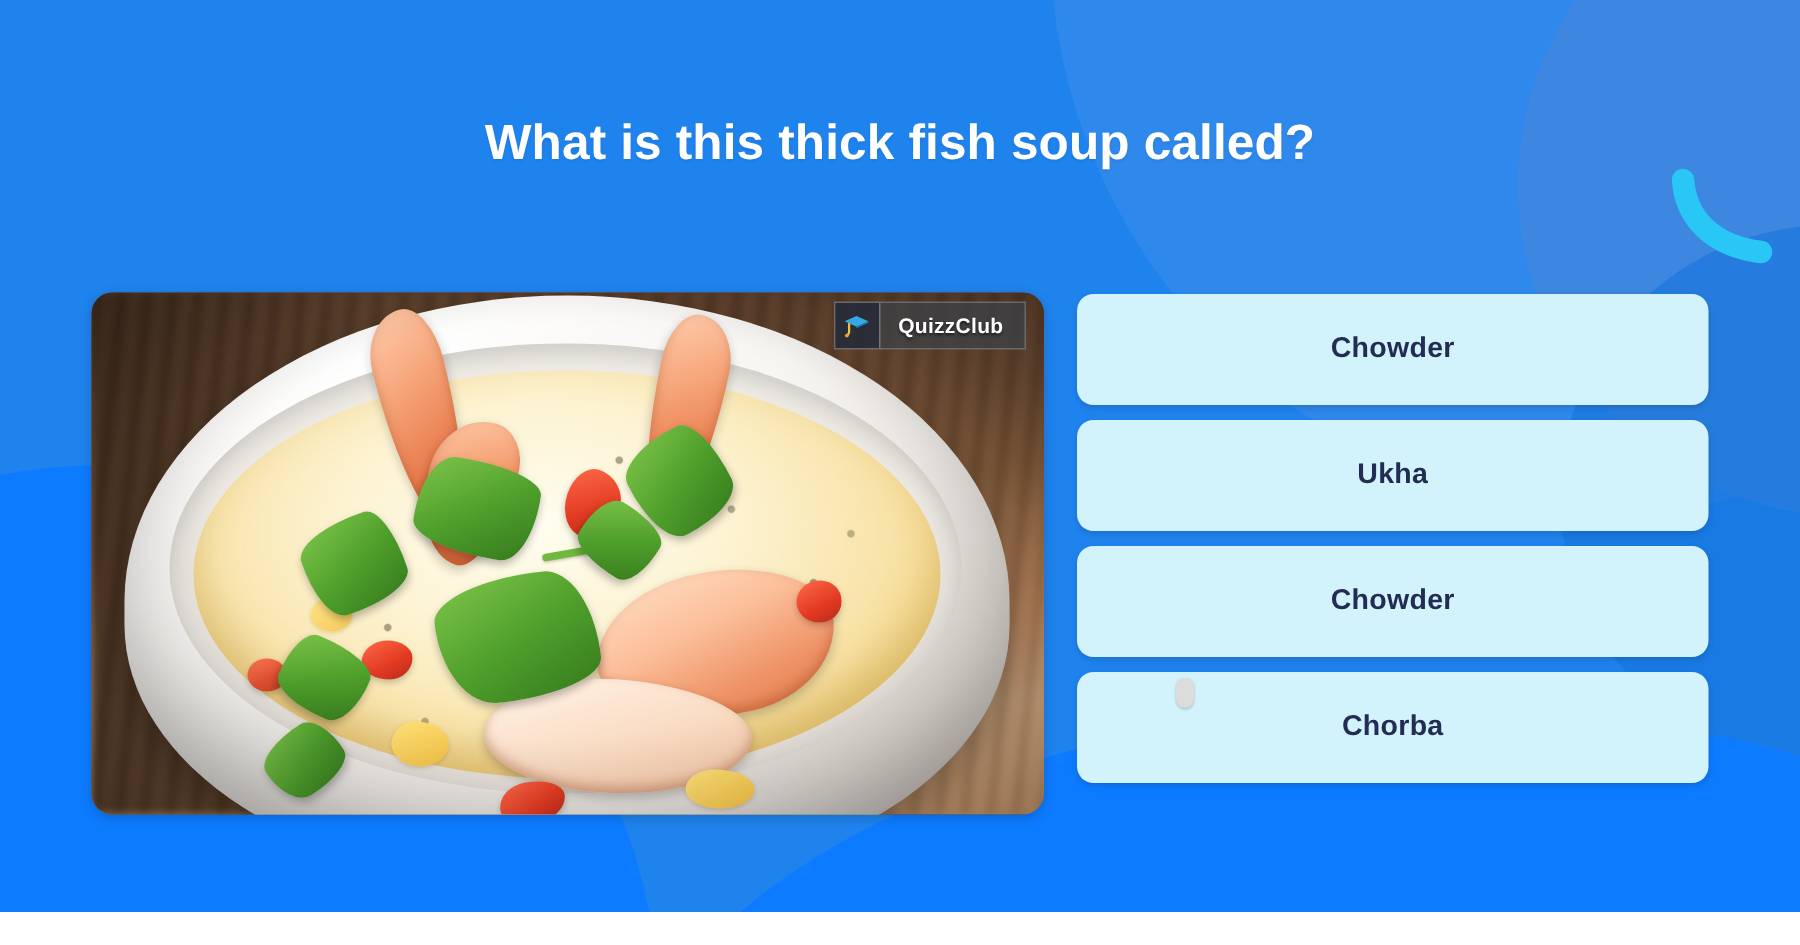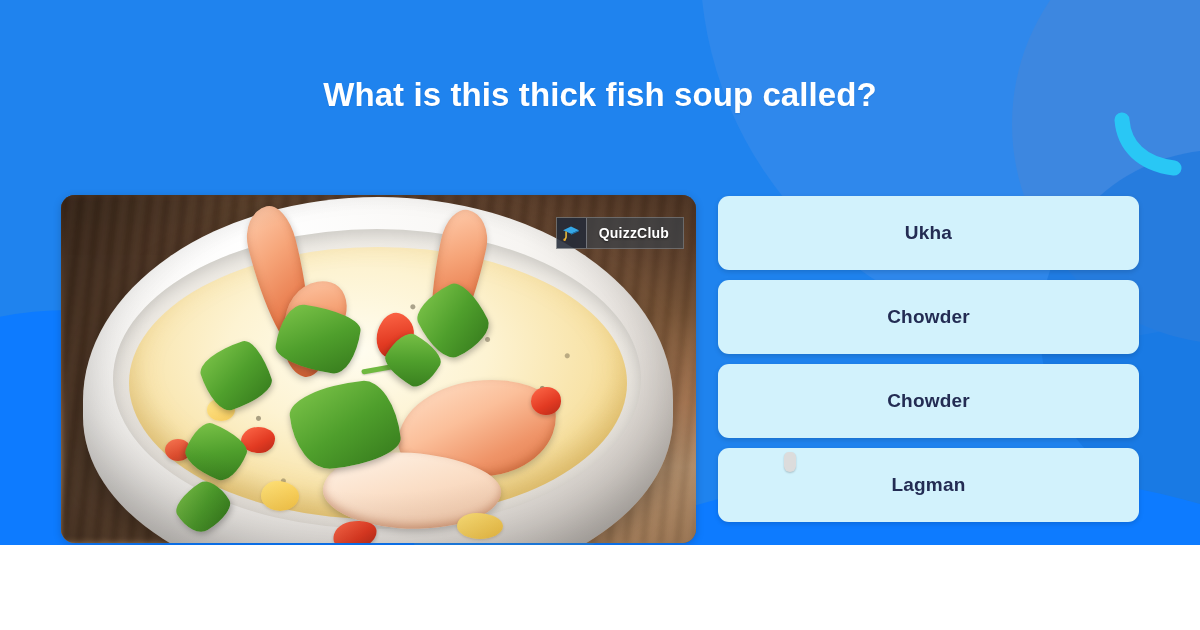--- a/index.html
+++ b/index.html
@@ -4,21 +4,21 @@
 <style>
   * { margin:0; padding:0; box-sizing:border-box; }
   html, body {
     width:1200px; height:630px;
     font-family:"Liberation Sans", sans-serif;
     overflow:hidden;
   }
 
   #stage {
     position:relative;
-    width:1200px; height:545px;
+    width:1200px; height:608px;
     background:#1f83ee;
     overflow:hidden;
   }
 
   
   .blob { position:absolute; border-radius:50%; pointer-events:none; }
 
   #blob-bottom-left {
     left:-300px; top:310px;
     width:740px; height:740px;
@@ -222,21 +222,21 @@
   }
 
   #photo-vignette {
     position:absolute; inset:0;
     background:radial-gradient(ellipse at 50% 45%, rgba(0,0,0,0) 52%, rgba(0,0,0,.22) 100%);
   }
 
   
   #watermark {
     position:absolute;
-    right:12px; top:22px;
+    right:12px; top:6px;
     display:flex; align-items:stretch;
     height:32px;
     background:rgba(60,66,74,.72);
     border:1px solid rgba(255,255,255,.22);
     justify-content:flex-end;
   }
   #watermark-logo {
     width:30px;
     display:flex; align-items:center; justify-content:center;
     background:rgba(22,30,48,.55);
@@ -344,21 +344,21 @@
           <path d="M6.6 11.1 L6.6 16.0 C8.6 17.6 15.4 17.6 17.4 16.0 L17.4 11.1 L12 13.6 Z" fill="#2f9ddc" opacity=".0"></path>
           <path d="M5.2 9.8 L5.2 16.6 C5.2 18.0 4.4 18.9 3.6 19.4 L5.0 20.6 C6.4 19.6 7.0 18.2 7.0 16.6 L7.0 10.6 Z" fill="#f2c23c"></path>
           <circle cx="4.3" cy="20.0" r="1.5" fill="#e8a92b"></circle>
         </svg>
       </div>
       <div id="watermark-label">QuizzClub</div>
     </div>
   </div>
 
   <div id="answers">
+    <div class="answer-option">Chowder</div>
     <div class="answer-option">Ukha</div>
     <div class="answer-option">Chowder</div>
-    <div class="answer-option">Chowder</div>
-    <div class="answer-option">Lagman</div>
+    <div class="answer-option">Chorba</div>
   </div>
 
   <div id="scroll-indicator"></div>
 
 </div>
 
 </body></html>

